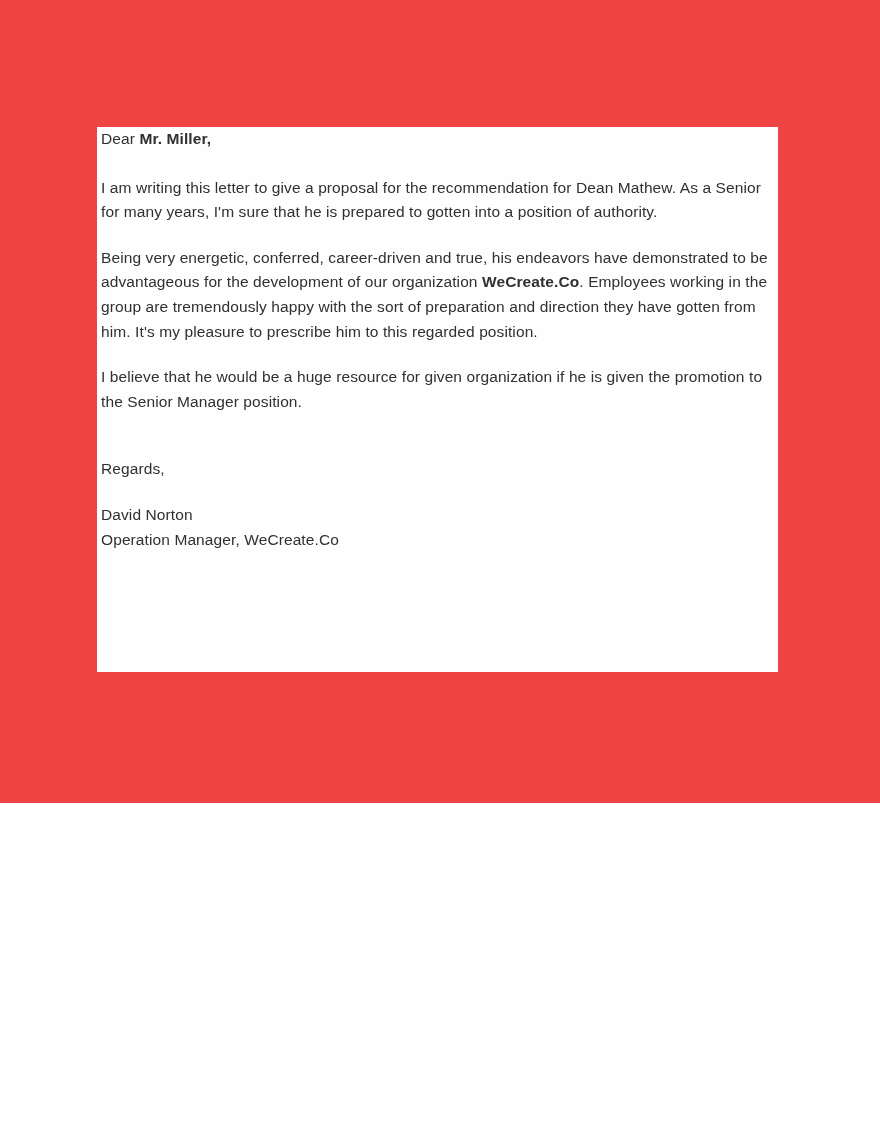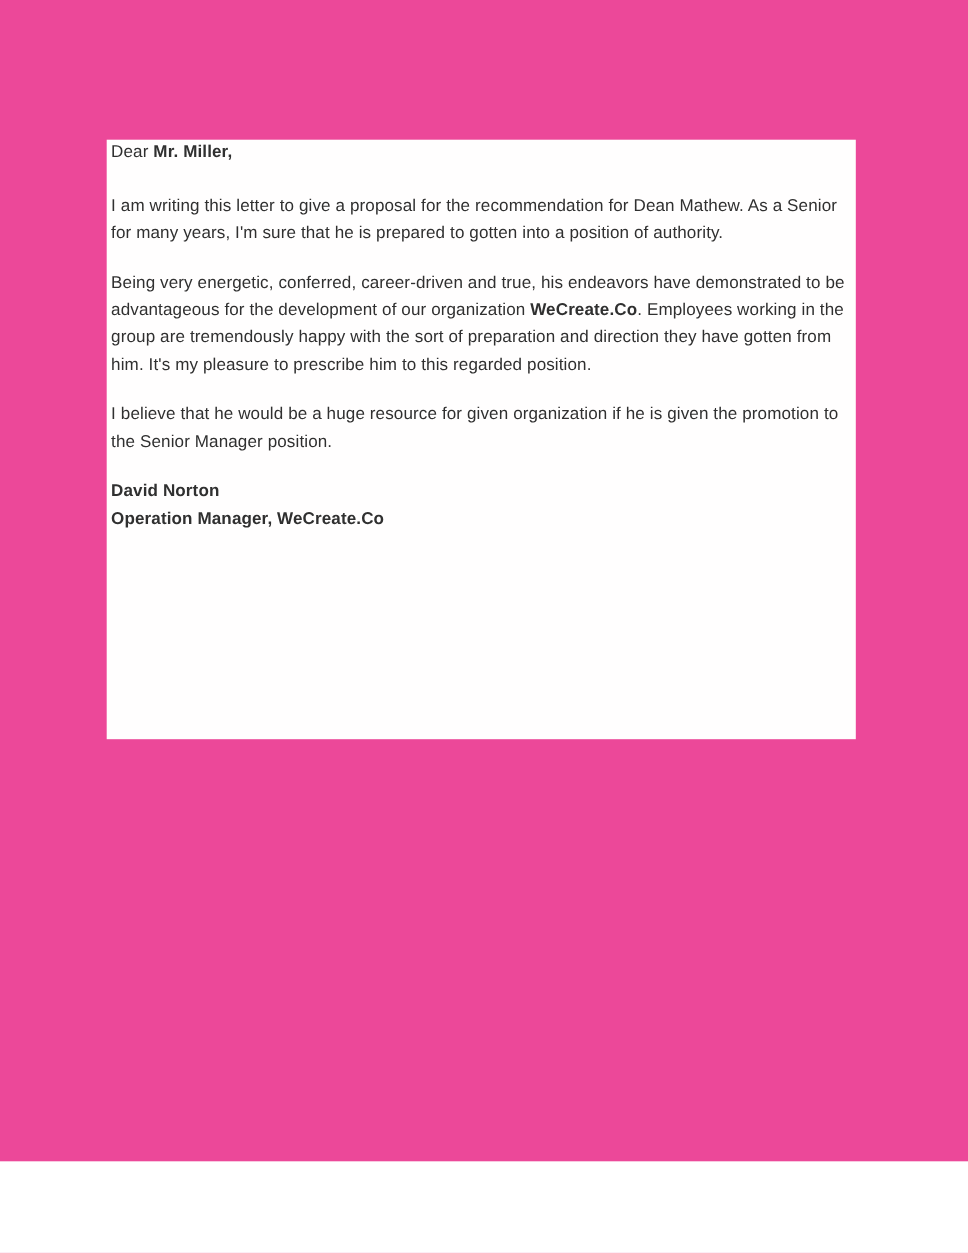--- a/index.html
+++ b/index.html
@@ -3,22 +3,22 @@
 <meta charset="utf-8">
 <style>
   html, body {
     margin: 0;
     padding: 0;
     background: #ffffff;
   }
   .canvas {
     position: relative;
     width: 880px;
-    height: 1056px;
-    background: #ec4899;
+    height: 803px;
+    background: #ef4444;
     overflow: hidden;
     font-family: "Liberation Sans", sans-serif;
   }
   .page {
     position: absolute;
     left: 97px;
     top: 127px;
     width: 681px;
     height: 545px;
     background: #fffefe;
@@ -37,21 +37,21 @@
     margin: 0 0 21px 0;
   }
   .salutation {
     margin-bottom: 24px !important;
   }
   .closing {
     margin-top: 43px !important;
   }
   .signature {
     margin-top: 21px !important;
-    font-weight: bold;
+    font-weight: normal;
   }
   .bold {
     font-weight: bold;
   }
   .watermark {
     position: absolute;
     left: 770px;
     top: 1101px;
     height: 23px;
     padding: 0 13px;
@@ -75,20 +75,21 @@
 
   <div class="letter">
     <p class="salutation"><span>Dear </span><span class="bold">Mr. Miller,</span></p>
 
     <p>I am writing this letter to give a proposal for the recommendation for Dean Mathew. As a Senior for many years, I'm sure that he is prepared to gotten into a position of authority.</p>
 
     <p><span>Being very energetic, conferred, career-driven and true, his endeavors have demonstrated to be advantageous for the development of our organization </span><span class="bold">WeCreate.Co</span><span>. Employees working in the group are tremendously happy with the sort of preparation and direction they have gotten from him. It's my pleasure to prescribe him to this regarded position.</span></p>
 
     <p>I believe that he would be a huge resource for given organization if he is given the promotion to the Senior Manager position.</p>
 
+    <p class="closing">Regards,</p>
 
     <p class="signature"><span>David Norton</span><br><span>Operation Manager, WeCreate.Co</span></p>
   </div>
 
   <div class="watermark">
       <span class="brand">TEMPLATE</span>
       <span class="tld">.NET</span>
     </div>
 </div>
 

